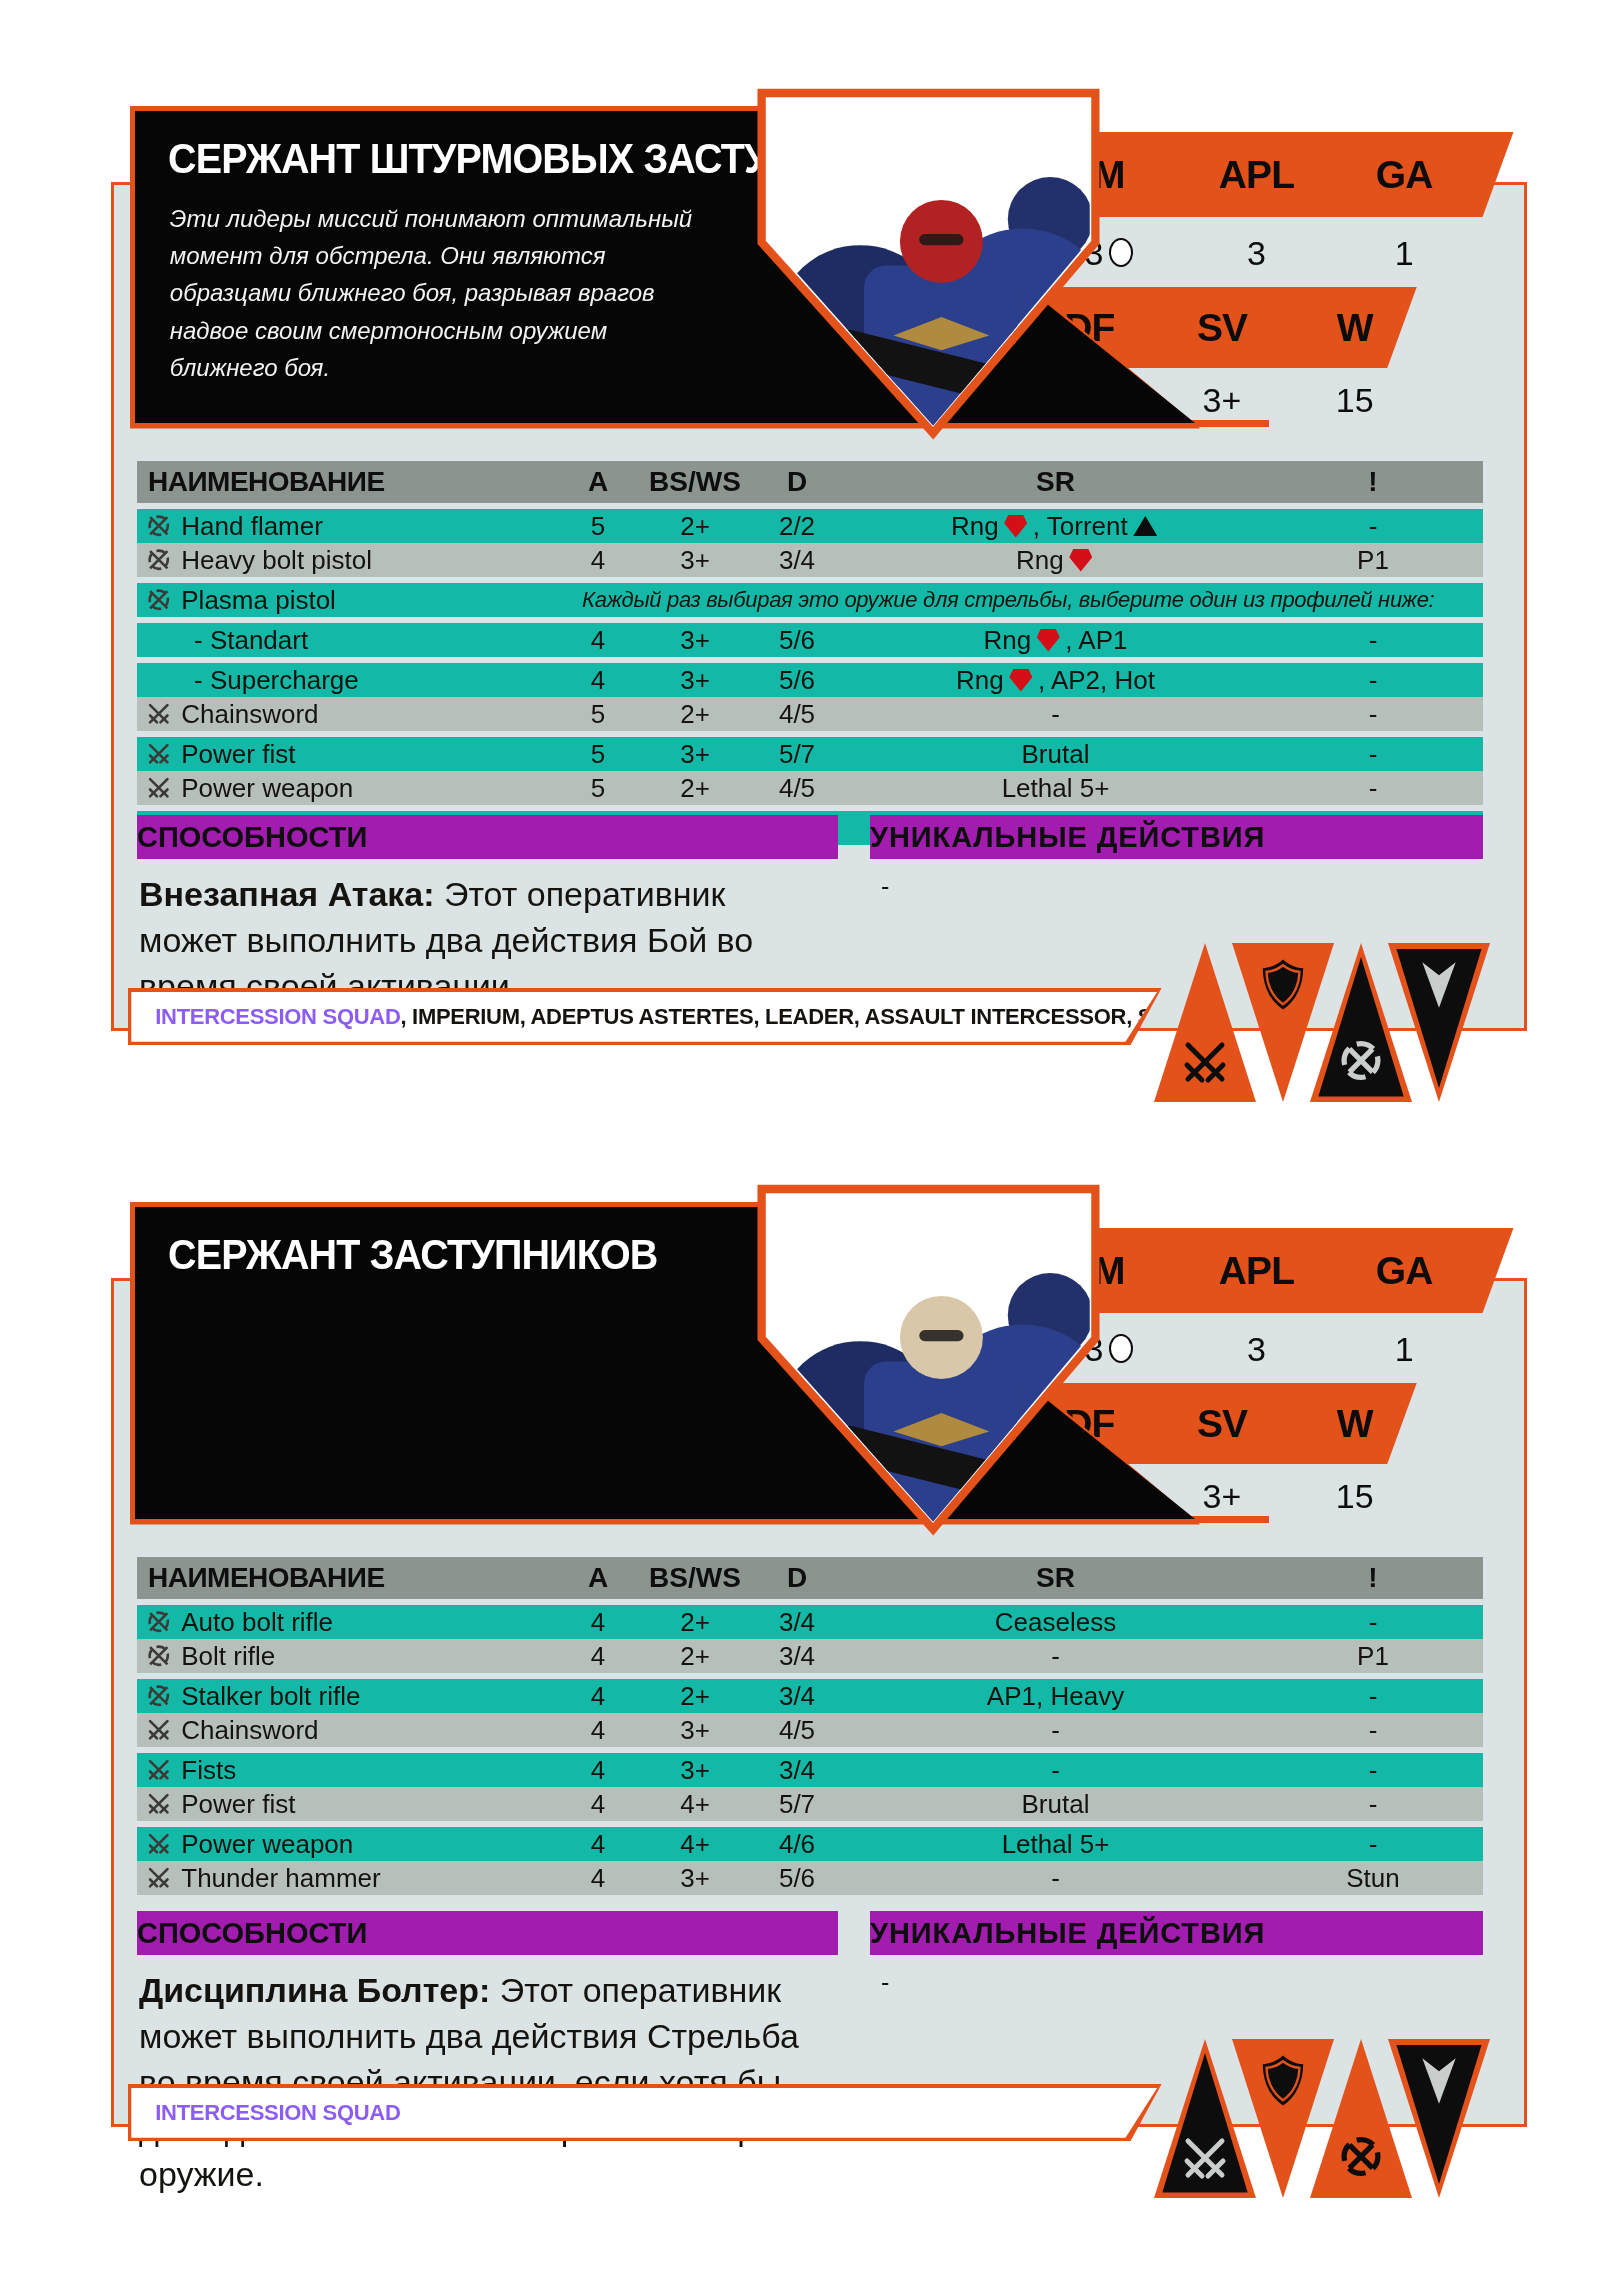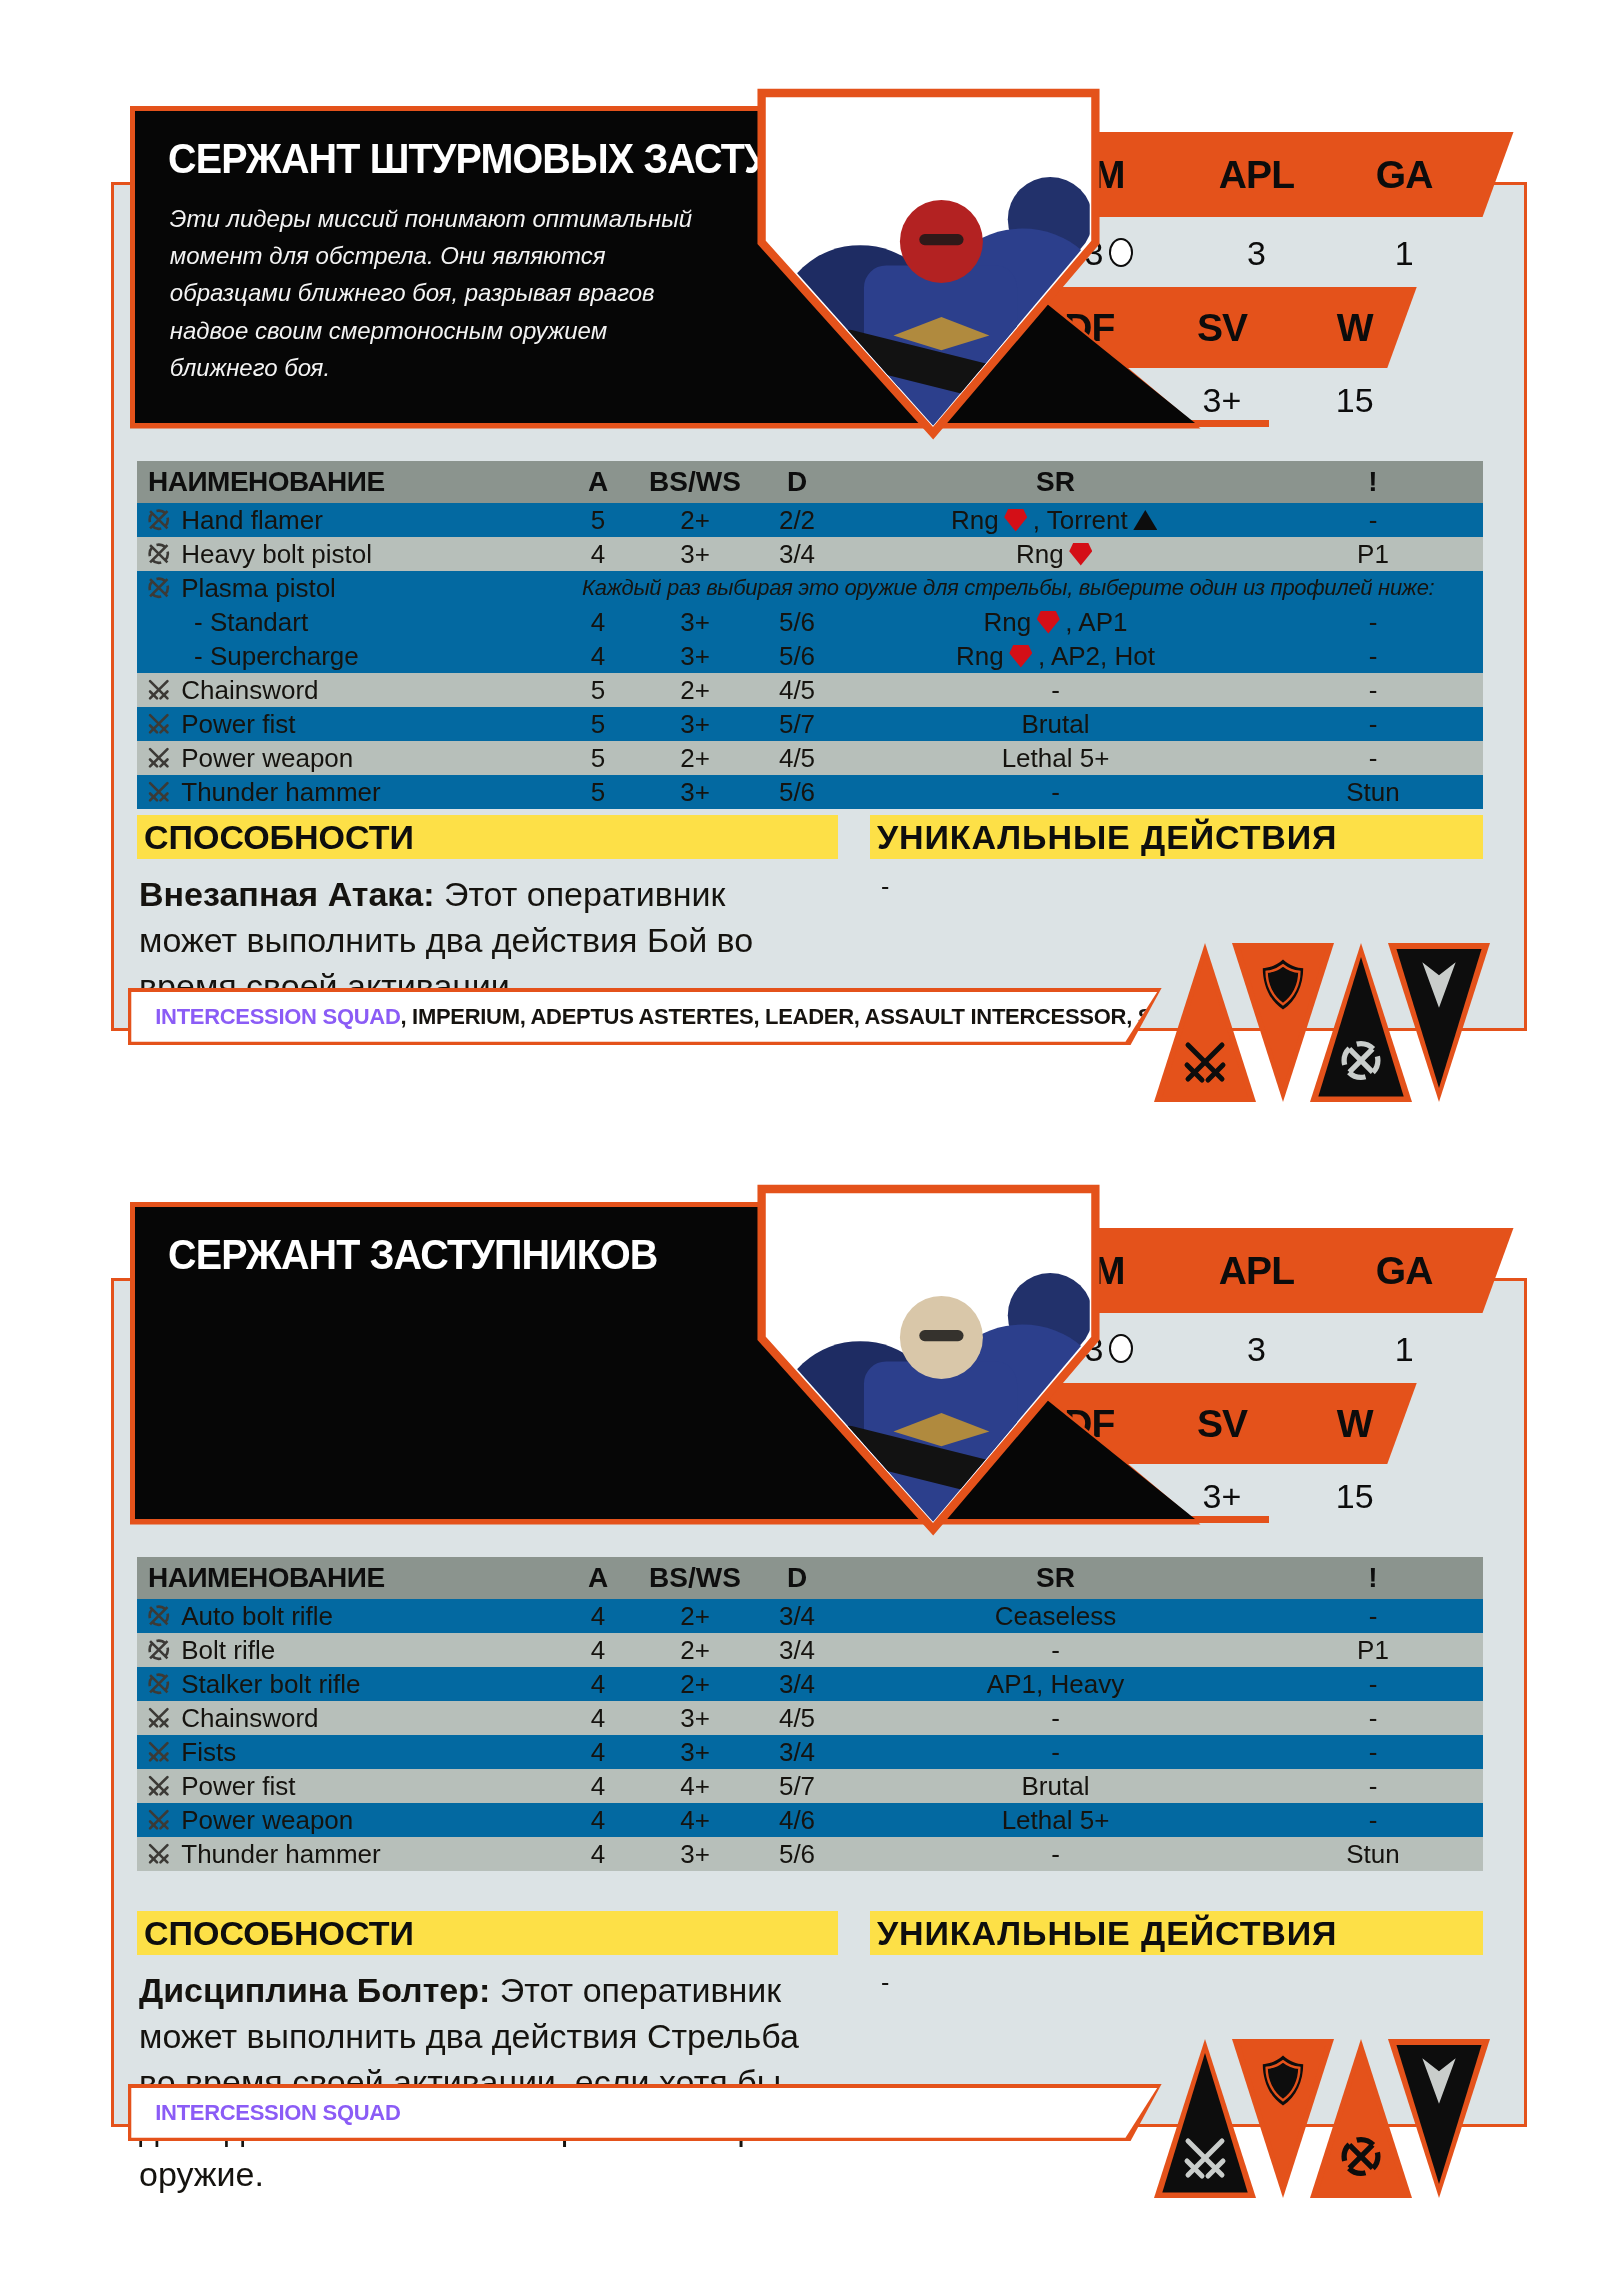--- a/index.html
+++ b/index.html
@@ -40,38 +40,38 @@
         color:#f3f3f3;}
 
   
   .pframe{position:absolute;left:646px;top:0;width:343px;height:353px;z-index:5;}
 
   
   .tbl{position:absolute;left:26px;top:373px;width:1346px;z-index:4;}
   .trow{display:grid;grid-template-columns:415px 92px 102px 102px 415px 1fr;align-items:center;
         height:34px;font-size:26px;color:#15130f;}
   .thead{height:42px;background:#8b948e;font-weight:700;font-size:28px;color:#0e0e0e;}
-  .shade-light{background:#0369a1;}
+  .shade-light{background:#14b8a6;margin-top:6px;}
   .shade-dark{background:#b7bfba;}
   .c{display:flex;align-items:center;justify-content:center;}
   .c.name{justify-content:flex-start;padding-left:7.4px;gap:7.4px;}
   .c.name.sub{padding-left:57px;text-align:right;}
   .thead .c.name{padding-left:11px;letter-spacing:-0.5px;}
   .c.sr{gap:2.8px;flex-wrap:nowrap;}
   .c.note{grid-column:2/7;font-style:italic;font-size:22px;justify-content:center;
           padding-right:18.5px;letter-spacing:-0.3px;text-align:right;}
   .wicon{width:29.5px;height:29.5px;display:inline-flex;}
   .pent{display:inline-block;width:23px;height:23px;background:#d40f17;margin:0 2.8px;
         clip-path:polygon(50% 100%,0 38%,18% 0,82% 0,100% 38%);}
   .tri{display:inline-block;width:24px;height:20px;background:#0d0d0d;margin:0 2.8px;
        clip-path:polygon(50% 0,100% 100%,0 100%);}
 
   
-  .sec-head{position:absolute;height:44px;background:#fde047;display:flex;align-items:center;
-            padding-left:7px;font-size:34px;font-weight:700;color:#0e0e0e;z-index:4;box-sizing:border-box;}
+  .sec-head{position:absolute;height:44px;background:#a21caf;display:flex;align-items:center;
+            padding-left:0;font-size:29px;font-weight:700;color:#0e0e0e;z-index:4;box-sizing:border-box;}
   .abil-head{left:26px;top:727px;width:701px;}
   .uniq-head{left:759px;top:727px;width:613px;letter-spacing:0.9px;}
   .abil-body{position:absolute;left:28px;top:784px;width:674px;font-size:34px;line-height:1.35;
              color:#15130f;z-index:4;margin:0;}
   .abil-body b{font-weight:700;}
   .uniq-body{position:absolute;left:770px;top:784px;width:554px;font-size:25px;color:#15130f;z-index:4;margin:0;}
 
   
   .strip-outer{position:absolute;left:16.6px;top:900px;width:1034px;height:57px;background:#e4521b;
                clip-path:polygon(0 0,100% 0,97% 100%,0 100%);z-index:6;}

